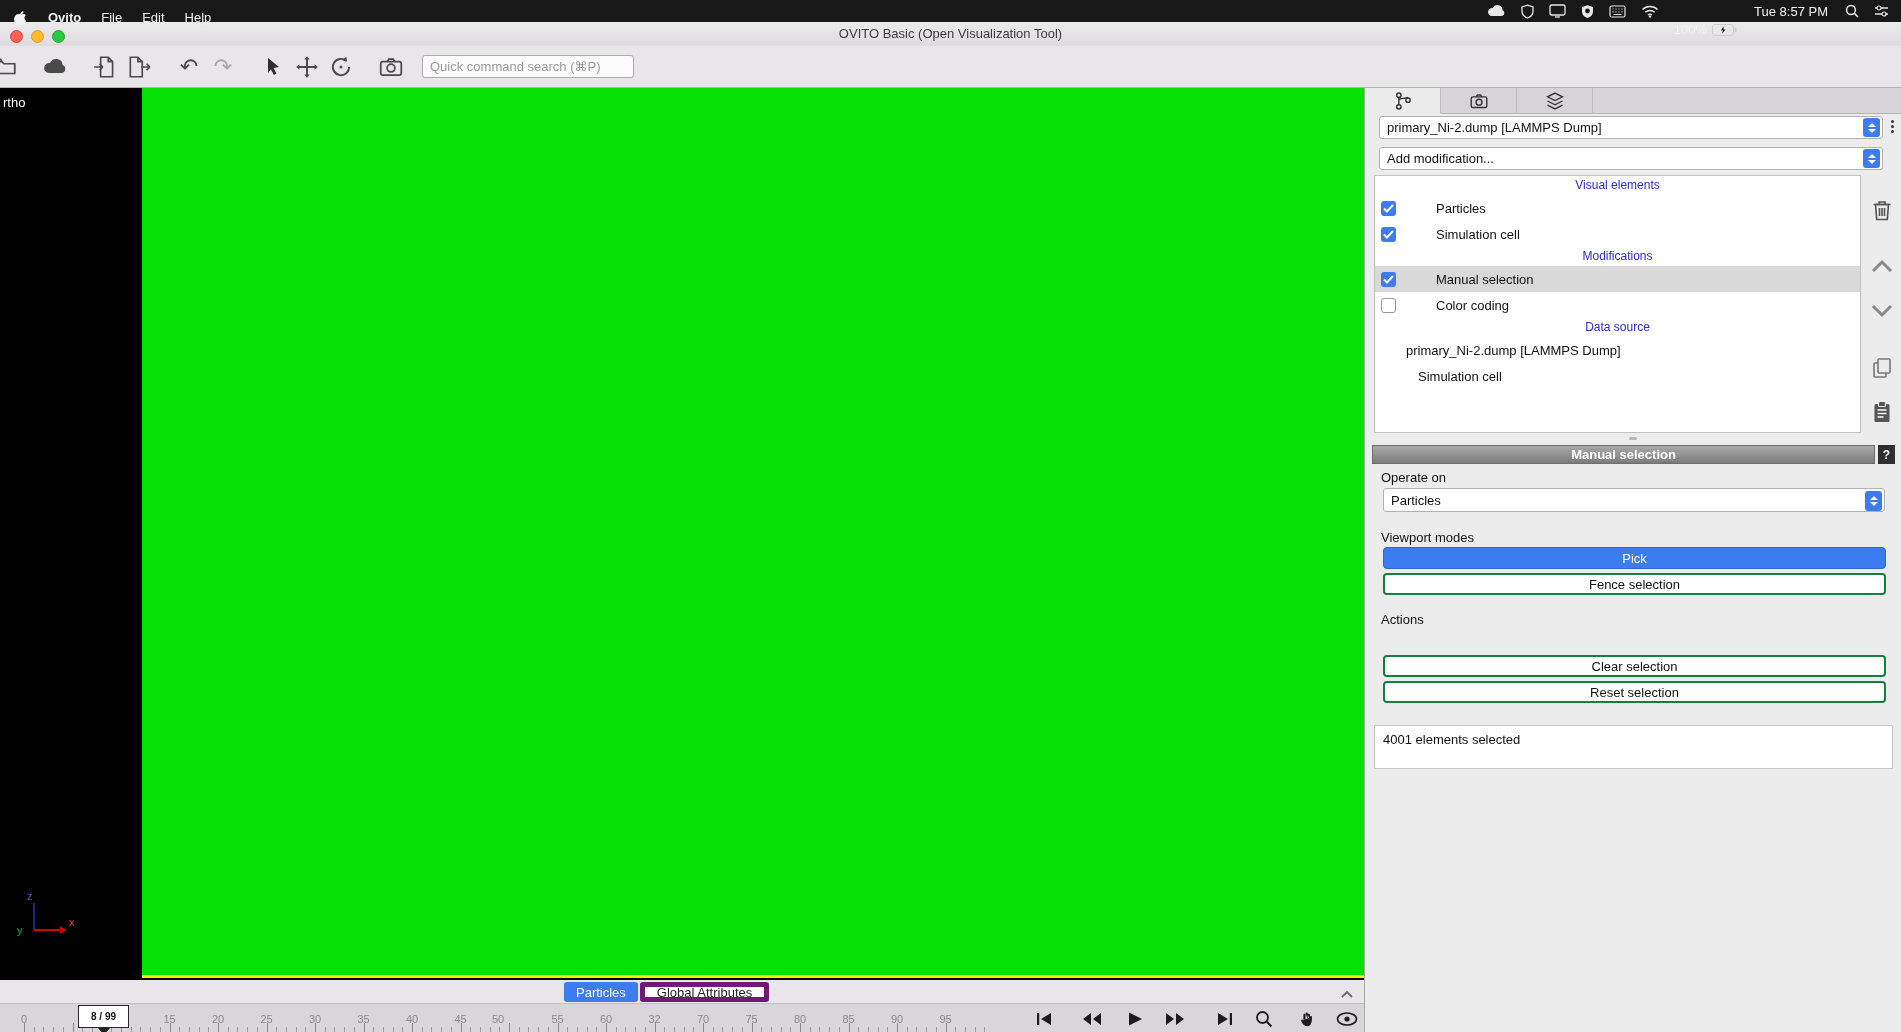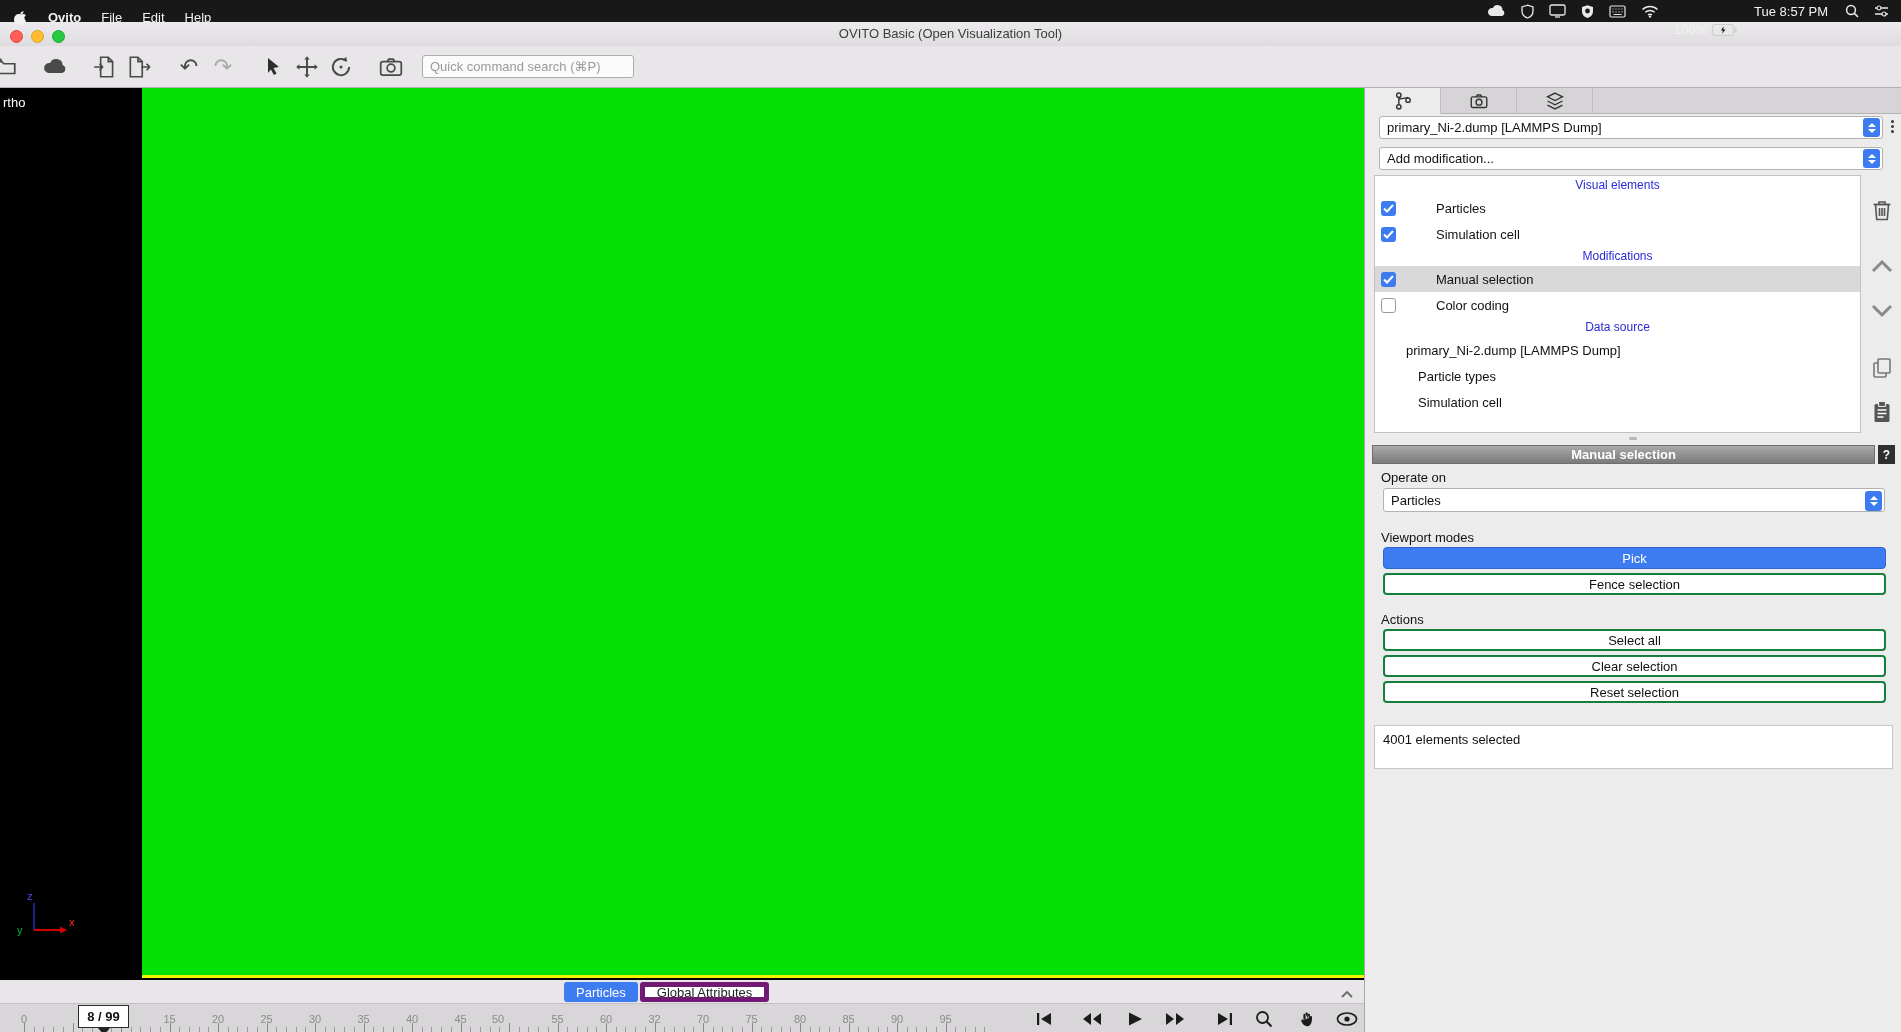--- a/index.html
+++ b/index.html
@@ -58,21 +58,21 @@
   .btabs-chevron { position:absolute; right:10px; top:5px; }
 
   
   .timeline { position:absolute; top:1004px; left:0; width:1364px; height:28px; background:#d8d6d8; }
   .rlabel { position:absolute; top:9px; transform:translateX(-50%); font-size:11px; color:#8b8b8b; }
   .ticks-minor { position:absolute; left:24px; width:970px; bottom:0; height:5px;
                  background:repeating-linear-gradient(to right,#9a9a9a 0 1px,transparent 1px 9.7px); }
   .ticks-major { position:absolute; left:24px; width:970px; bottom:0; height:9px;
                  background:repeating-linear-gradient(to right,#8a8a8a 0 1px,transparent 1px 48.5px); }
   .frame-box { position:absolute; left:78px; top:1px; width:51px; height:23px; background:#fff;
-               border:1px solid #2a2a2a; font-size:13px; font-weight:bold; color:#111;
+               border:1px solid #2a2a2a; font-size:10px; font-weight:bold; color:#111;
                display:flex; align-items:center; justify-content:center; }
   .frame-marker { position:absolute; left:98px; top:24px; width:0; height:0;
                   border-left:6px solid transparent; border-right:6px solid transparent; border-top:7px solid #222; }
   .pb { position:absolute; top:4px; width:22px; height:22px; display:flex; align-items:center; justify-content:center; }
 
   
   .rightpanel { position:absolute; top:88px; left:1364px; width:537px; height:944px; background:#ececec;
                 border-left:1px solid #a8a8a8; }
   .rp-tabbar { position:absolute; top:0; left:0; right:0; height:26px; background:#d6d4d6; border-bottom:1px solid #b4b2b4; display:flex; }
   .rp-tab { width:76px; height:26px; display:flex; align-items:center; justify-content:center; border-right:1px solid #bfbdbf; }
@@ -451,23 +451,20 @@
       </div>
       <div class="lrow">
         <span class="cb off"></span>
         <span class="rowlabel">Color coding</span>
       </div>
       <div class="lhead">Data source</div>
       <div class="lrow src0">
         <span>primary_Ni-2.dump [LAMMPS Dump]</span>
       </div>
       <div class="lrow src1">
-        <span>Particle types</span>
-      </div>
-      <div class="lrow src1">
         <span>Simulation cell</span>
       </div>
     </div>
 
     <div class="side-strip">
       <span class="side-ic" style="top:82px">
         <svg width="22" height="24" viewBox="0 0 22 24">
             <path d="M4.5 6.5h13l-1.2 15h-10.6z" fill="none" stroke="#555" stroke-width="1.6"></path>
             <path d="M2.5 6.5h17M8 6.5V4h6v2.5M8.5 10v8M11 10v8M13.5 10v8" fill="none" stroke="#555" stroke-width="1.6"></path>
           </svg>
@@ -509,20 +506,19 @@
           <i class="stp-up"></i>
           <i class="stp-dn"></i>
         </span>
     </div>
 
     <div class="rp-label" style="top:442px">Viewport modes</div>
     <div class="btn blue" style="top:459px">Pick</div>
     <div class="btn white" style="top:485px">Fence selection</div>
 
     <div class="rp-label" style="top:524px">Actions</div>
-    <div class="btn white" style="top:541px">Select all</div>
     <div class="btn white" style="top:567px">Clear selection</div>
     <div class="btn white" style="top:593px">Reset selection</div>
 
     <div class="status-box">4001 elements selected</div>
   </div>
 
 </div>
 
 </body></html>

